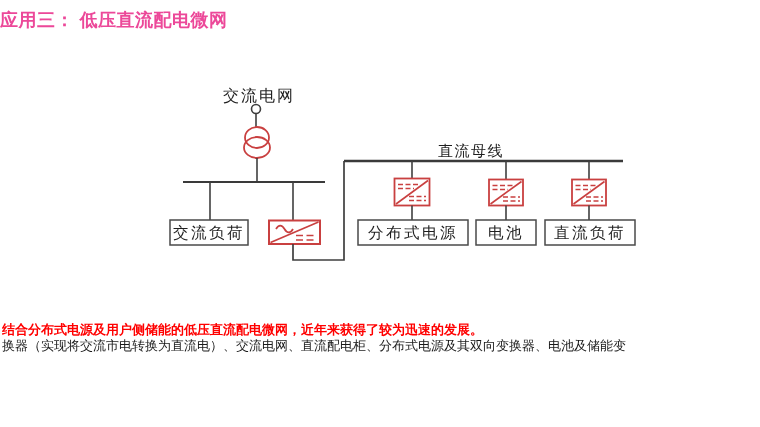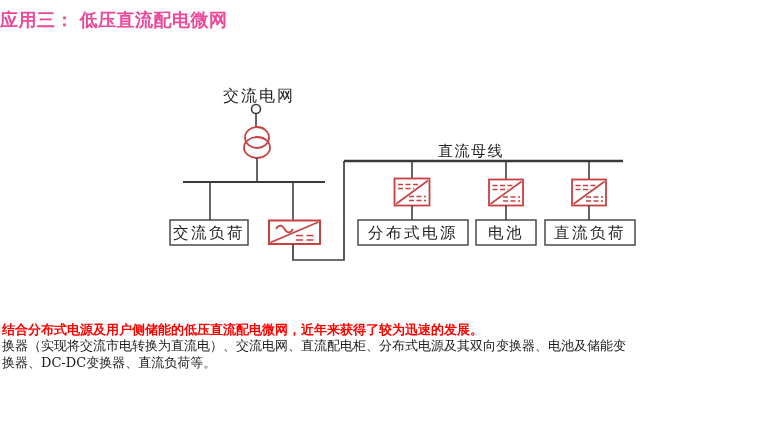--- a/index.html
+++ b/index.html
@@ -120,14 +120,13 @@
   <line x1="589" y1="205.5" x2="589" y2="220" stroke="#3f3f3f" stroke-width="1.6"></line>
   <g>
     <rect x="545" y="220" width="90" height="25" fill="#ffffff" stroke="#4a4a4a" stroke-width="1.5"></rect>
     <text x="590" y="238" font-size="15.5" letter-spacing="2.5" text-anchor="middle">直流负荷</text>
   </g>
 </svg>
 
 <div class="body-text">
   <div class="highlight-line" id="highlight-line" style="color: rgb(255, 0, 0);">结合分布式电源及用户侧储能的低压直流配电微网，近年来获得了较为迅速的发展。</div>
   <div class="line">换器（实现将交流市电转换为直流电）、交流电网、直流配电柜、分布式电源及其双向变换器、电池及储能变</div>
-  <div class="line">换器、DC-DC变换器、直流负荷等。</div>
 </div>
 
 </body></html>

